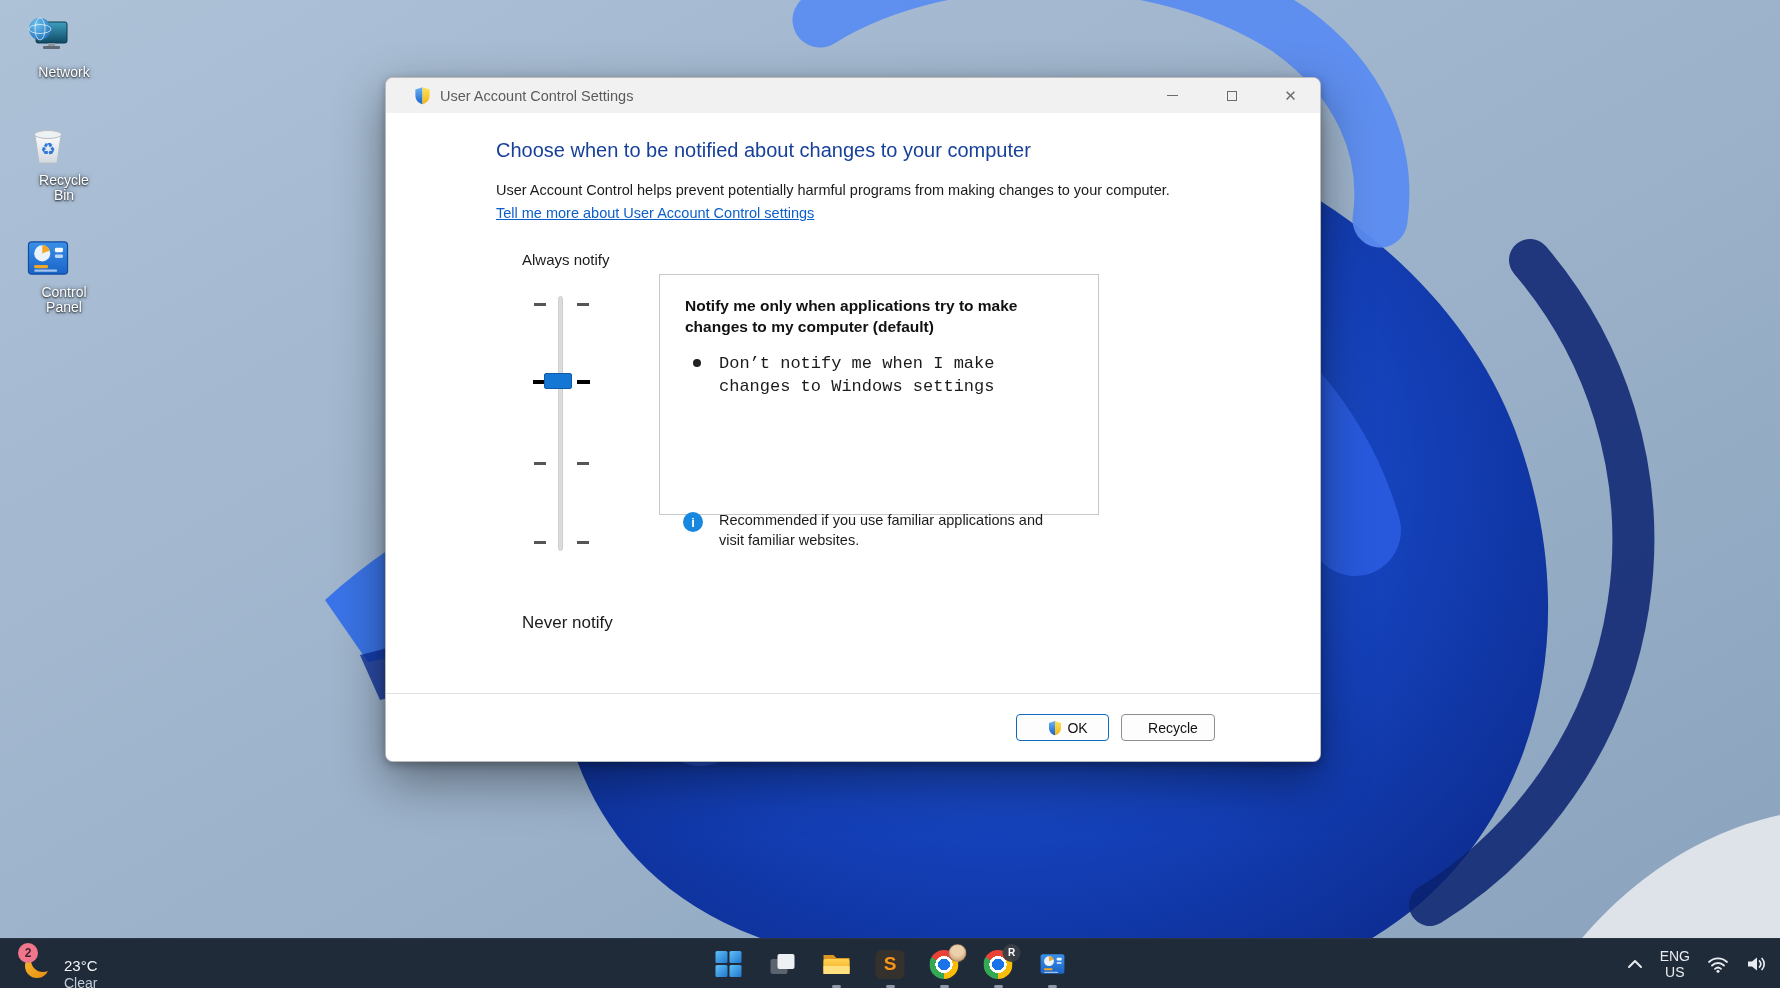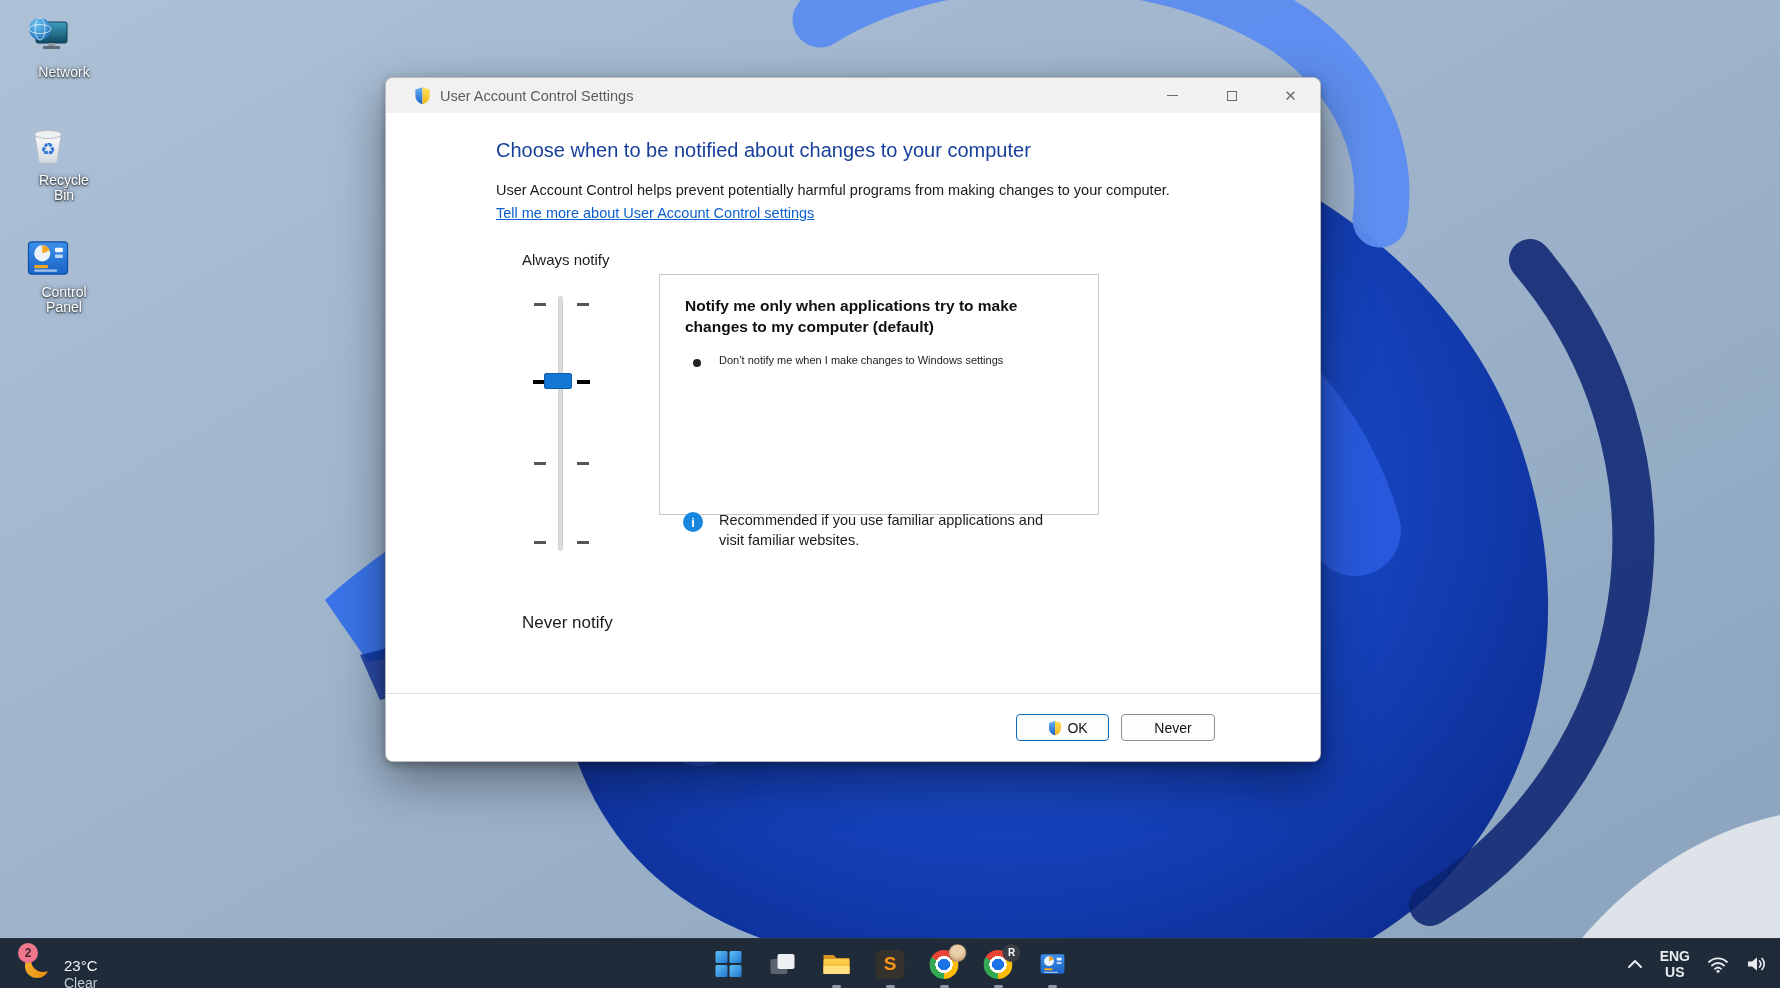--- a/index.html
+++ b/index.html
@@ -47,21 +47,21 @@
   .tick.active { background:#000; height:4px; width:13px; }
   .tick.active.left { left:147px; }
   .slider-thumb { position:absolute; left:158px; top:260px; width:28px; height:16px; background:#1577d4;
                   border:1px solid #0f5ba8; border-radius:2px; cursor:grab; }
 
   .info-box { position:absolute; left:273px; top:161px; width:440px; height:241px; background:#fff;
               border:1px solid #c9c9c9; }
   .box-heading { position:absolute; left:25px; top:21px; width:390px; font-size:15.5px; font-weight:bold;
                  color:#111; line-height:1.35; }
   .bullet-dot { position:absolute; left:33px; top:84px; width:8px; height:8px; background:#222; border-radius:50%; }
-  .bullet-text { position:absolute; left:59px; top:78px; width:330px; font-size:11px; color:#1b1b1b; line-height:1.35; }
+  .bullet-text { position:absolute; left:59px; top:78px; width:330px; font-size:17px; color:#1b1b1b; line-height:1.35;font-family:Liberation Mono, monospace; }
   .info-i { position:absolute; left:23px; top:237px; width:20px; height:20px; background:#1787e0; border-radius:50%;
             color:#fff; font-size:13px; font-weight:bold; display:flex; align-items:center; justify-content:center; }
   .recommend-text { position:absolute; left:59px; top:236px; width:330px; font-size:14.5px; color:#1b1b1b; line-height:1.35; }
 
   .footer { position:absolute; left:0; right:0; bottom:0; height:68px; background:#fff; border-top:1px solid #e0e0e0;
             display:flex; align-items:center; justify-content:flex-end; gap:12px; padding-right:105px; }
   .btn { height:27px; border-radius:4px; background:#fdfdfd; font-size:14px; color:#111;
          display:flex; align-items:center; justify-content:center; cursor:pointer;padding-left:10px; }
   .btn-ok { width:93px; border:1px solid #0f6cbd; gap:4px; }
   .btn-cancel { width:94px; border:1px solid #8f8f8f; }
@@ -91,21 +91,21 @@
   .badge-avatar { position:absolute; top:-5px; right:-7px; width:18px; height:18px; border-radius:50%;
       background:radial-gradient(circle at 50% 32%, #ecd0ab 0 42%, #b98b5e 100%); border:1px solid rgba(0,0,0,.25); }
   .badge-r { position:absolute; top:-5px; right:-7px; width:18px; height:18px; border-radius:50%;
       background:rgba(58,63,70,.96); color:#fff; font-size:10px; font-weight:bold;
       display:flex; align-items:center; justify-content:center; }
   .sublime { width:29px; height:29px; border-radius:6px; background:#35312c; color:#f79418;
              font-size:19px; font-weight:bold; display:flex; align-items:center; justify-content:center; }
 
   .tray { position:absolute; right:12px; top:0; height:50px; display:flex; align-items:center; gap:17px; }
   .tray-item { display:flex; flex-direction:column; align-items:center; justify-content:center; cursor:pointer; color:#e8ecf0; }
-  .lang { font-size:14px; line-height:1.15; text-align:right;font-weight:bold; }
+  .lang { font-size:14px; line-height:1.15; text-align:right; }
 </style>
 </head>
 <body>
 
 <svg class="wallpaper" width="1780" height="988" viewBox="0 0 1780 988">
   <defs>
     <linearGradient id="gBg" x1="0" y1="0" x2="1" y2="1">
       <stop offset="0" stop-color="#adc1d7"></stop>
         <stop offset="0.5" stop-color="#9db3cb"></stop>
         <stop offset="1" stop-color="#8aa2bd"></stop>
@@ -254,21 +254,21 @@
 
   <div class="footer">
     <div class="btn btn-ok">
       <svg class="shield" viewBox="0 0 24 24">
         <path d="M12 1.5 L3 4.5 L3 12 C3 18 7 21.6 12 23 Z" fill="url(#gShB)"></path>
         <path d="M12 1.5 L21 4.5 L21 12 C21 18 17 21.6 12 23 Z" fill="url(#gShY)"></path>
       </svg>
       <span>OK</span>
     </div>
     <div class="btn btn-cancel">
-      <span>Never</span>
+      <span>Recycle</span>
     </div>
   </div>
 </div>
 
 <div class="taskbar">
 
   <div class="weather">
     <span class="moon-wrap">
       <svg width="36" height="36" viewBox="0 0 36 36">
         <defs>

